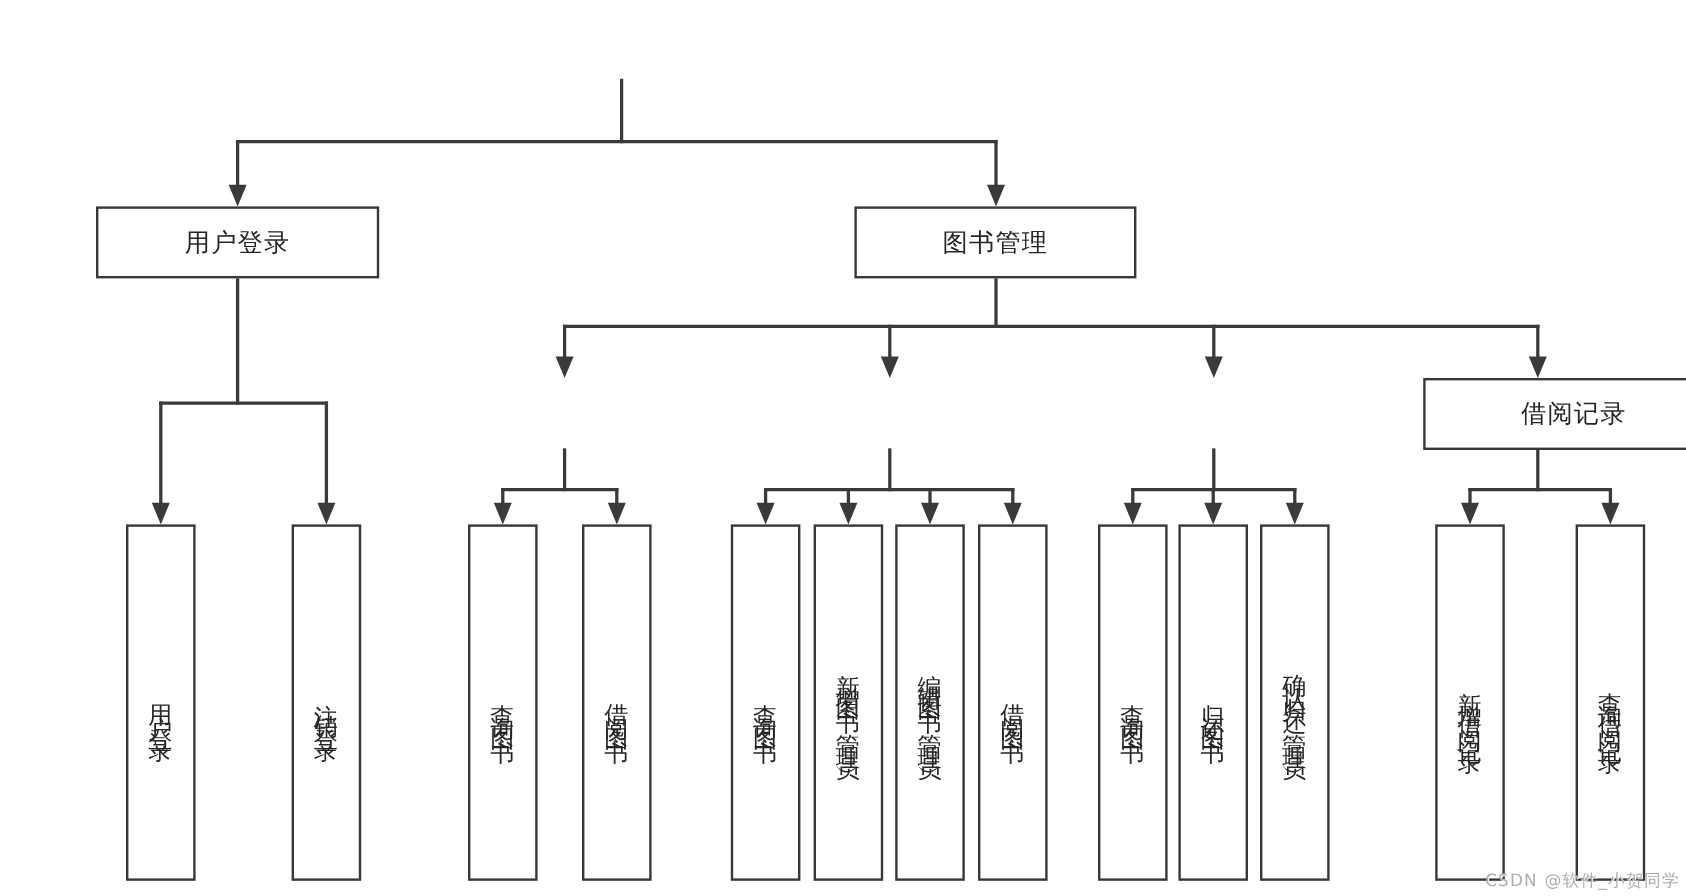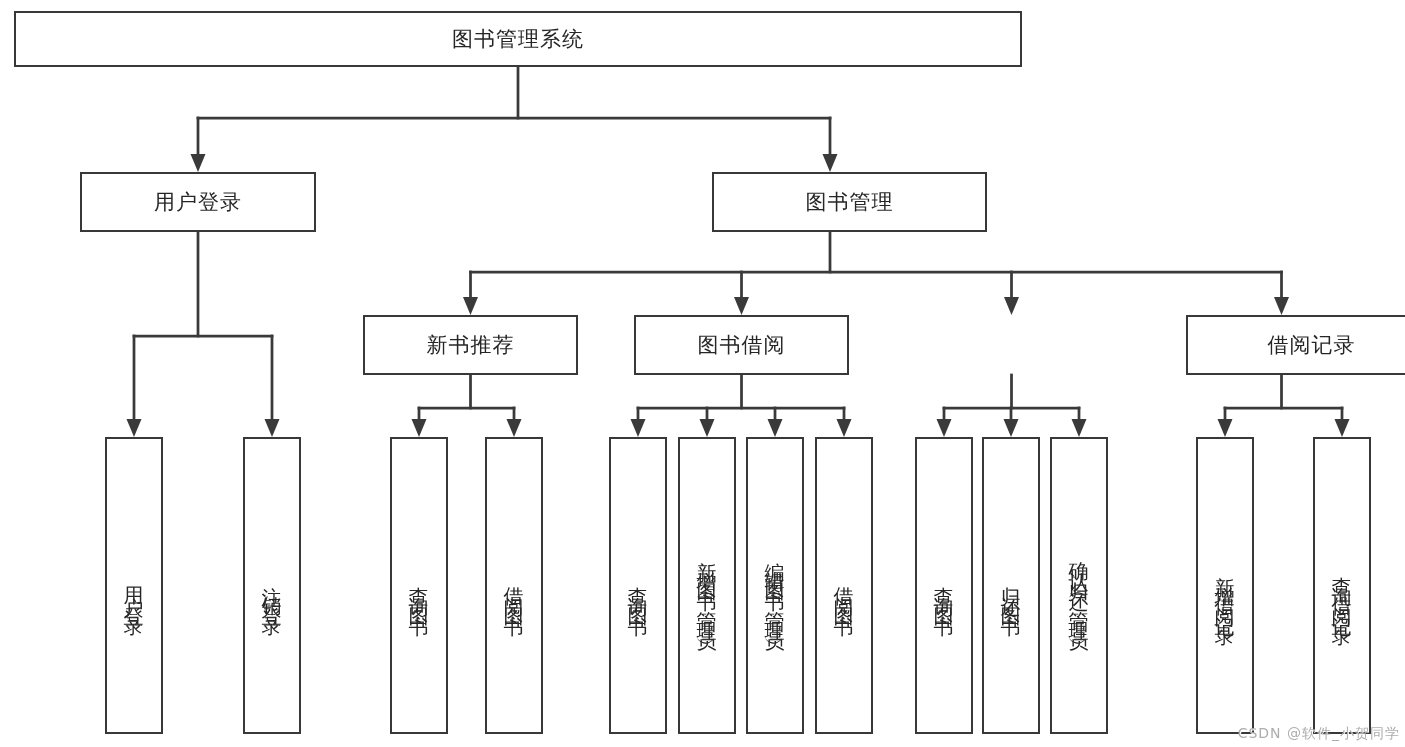--- a/index.html
+++ b/index.html
@@ -91,27 +91,24 @@
     <g>
       <line class="ln" x1="1281.5" y1="375" x2="1281.5" y2="408"></line>
       <line class="ln" x1="1225" y1="408" x2="1342" y2="408"></line>
       <line class="ln" x1="1225" y1="408" x2="1225" y2="423"></line>
       <polygon class="ah" points="1217.5,419 1232.5,419 1225,437"></polygon>
       <line class="ln" x1="1342" y1="408" x2="1342" y2="423"></line>
       <polygon class="ah" points="1334.5,419 1349.5,419 1342,437"></polygon>
     </g>
   </svg>
 
-  <div class="box" style="left:14px;top:11px;width:1008px;height:56px">图书管理系统</div>
 
   <div class="box" style="left:80px;top:172px;width:236px;height:60px">用户登录</div>
-  <div class="box" style="left:712px;top:172px;width:275px;height:60px">图书管理</div>
+  <div class="box" style="left:712px;top:172px;width:235px;height:60px">图书管理</div>
 
-  <div class="box" style="left:363px;top:315px;width:215px;height:60px">新书推荐</div>
-  <div class="box" style="left:634px;top:315px;width:215px;height:60px">图书借阅</div>
   <div class="box" style="left:1186px;top:315px;width:251px;height:60px">借阅记录</div>
 
   <div class="box leaf" style="left:105px;top:437px;width:58px;height:297px">
     <span class="vtext">用户登录</span>
   </div>
   <div class="box leaf" style="left:243px;top:437px;width:58px;height:297px">
     <span class="vtext">注销登录</span>
   </div>
 
   <div class="box leaf" style="left:390px;top:437px;width:58px;height:297px">

